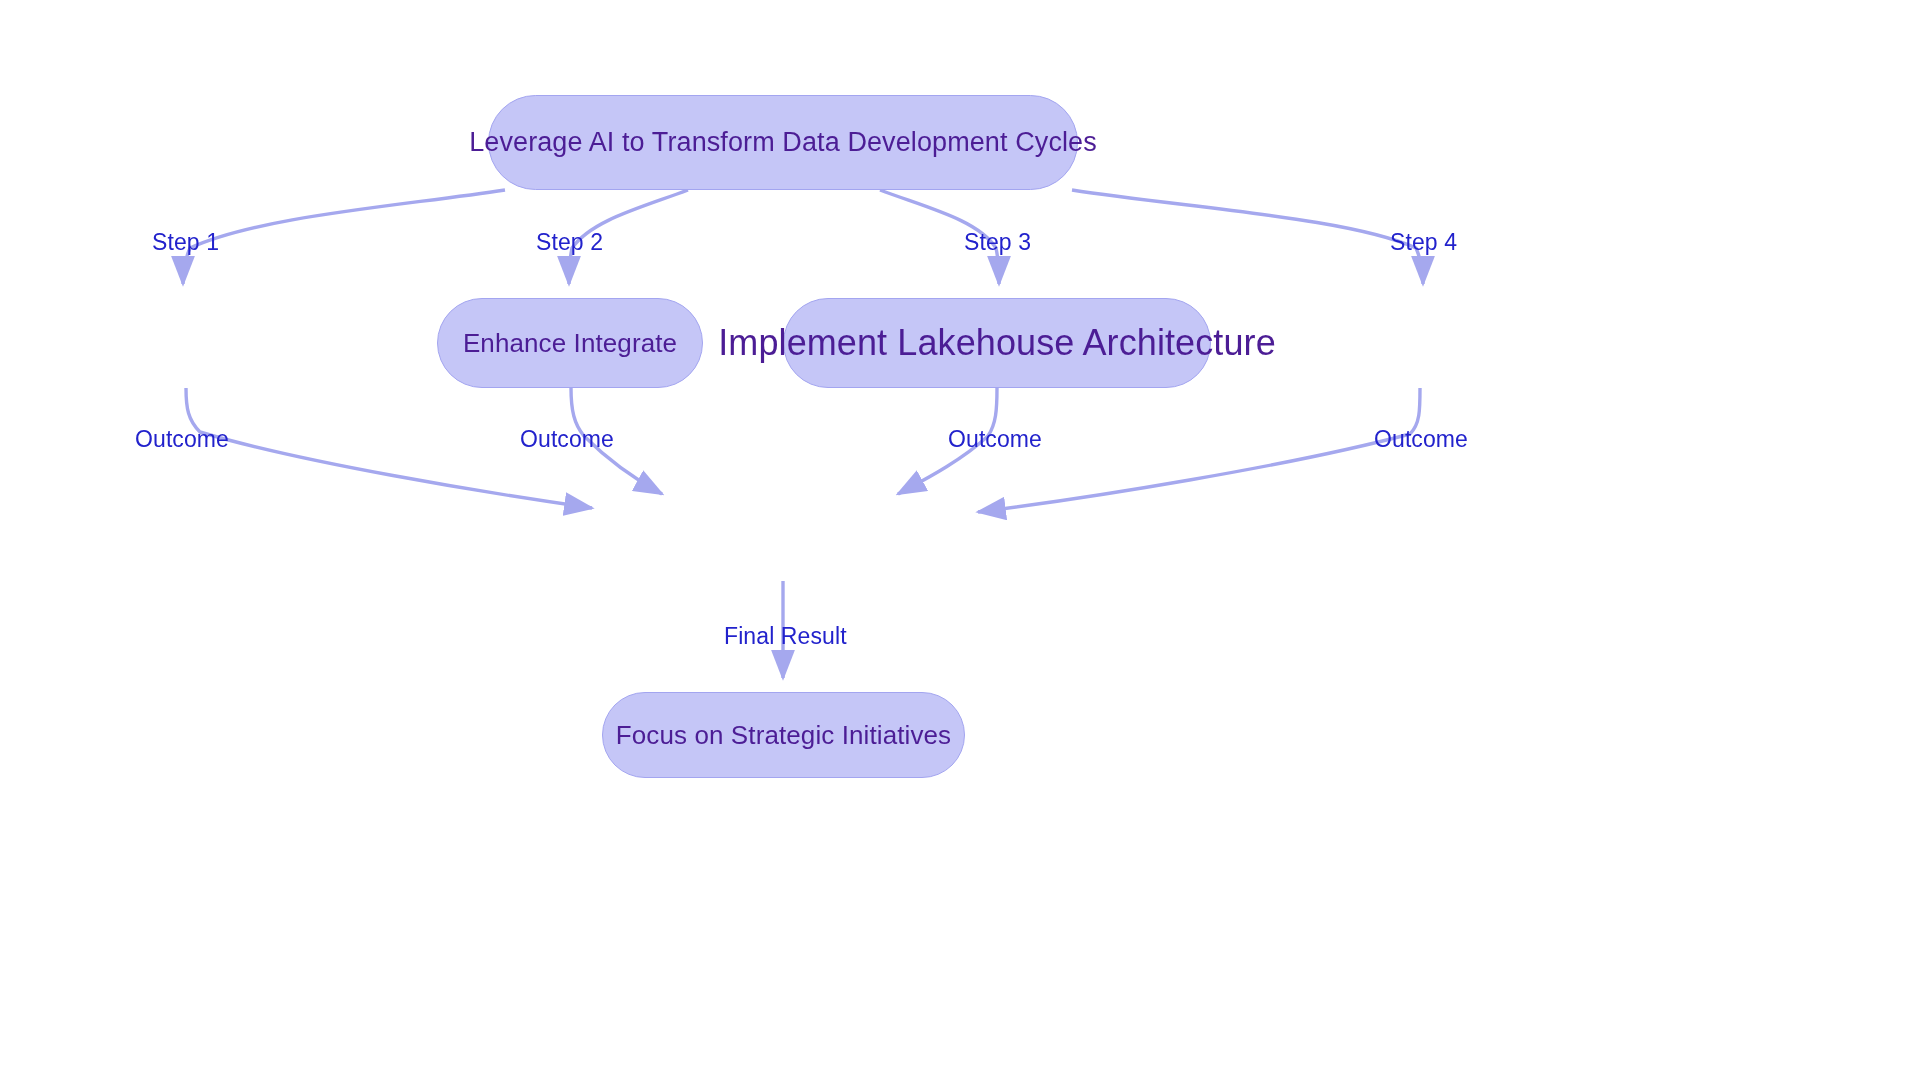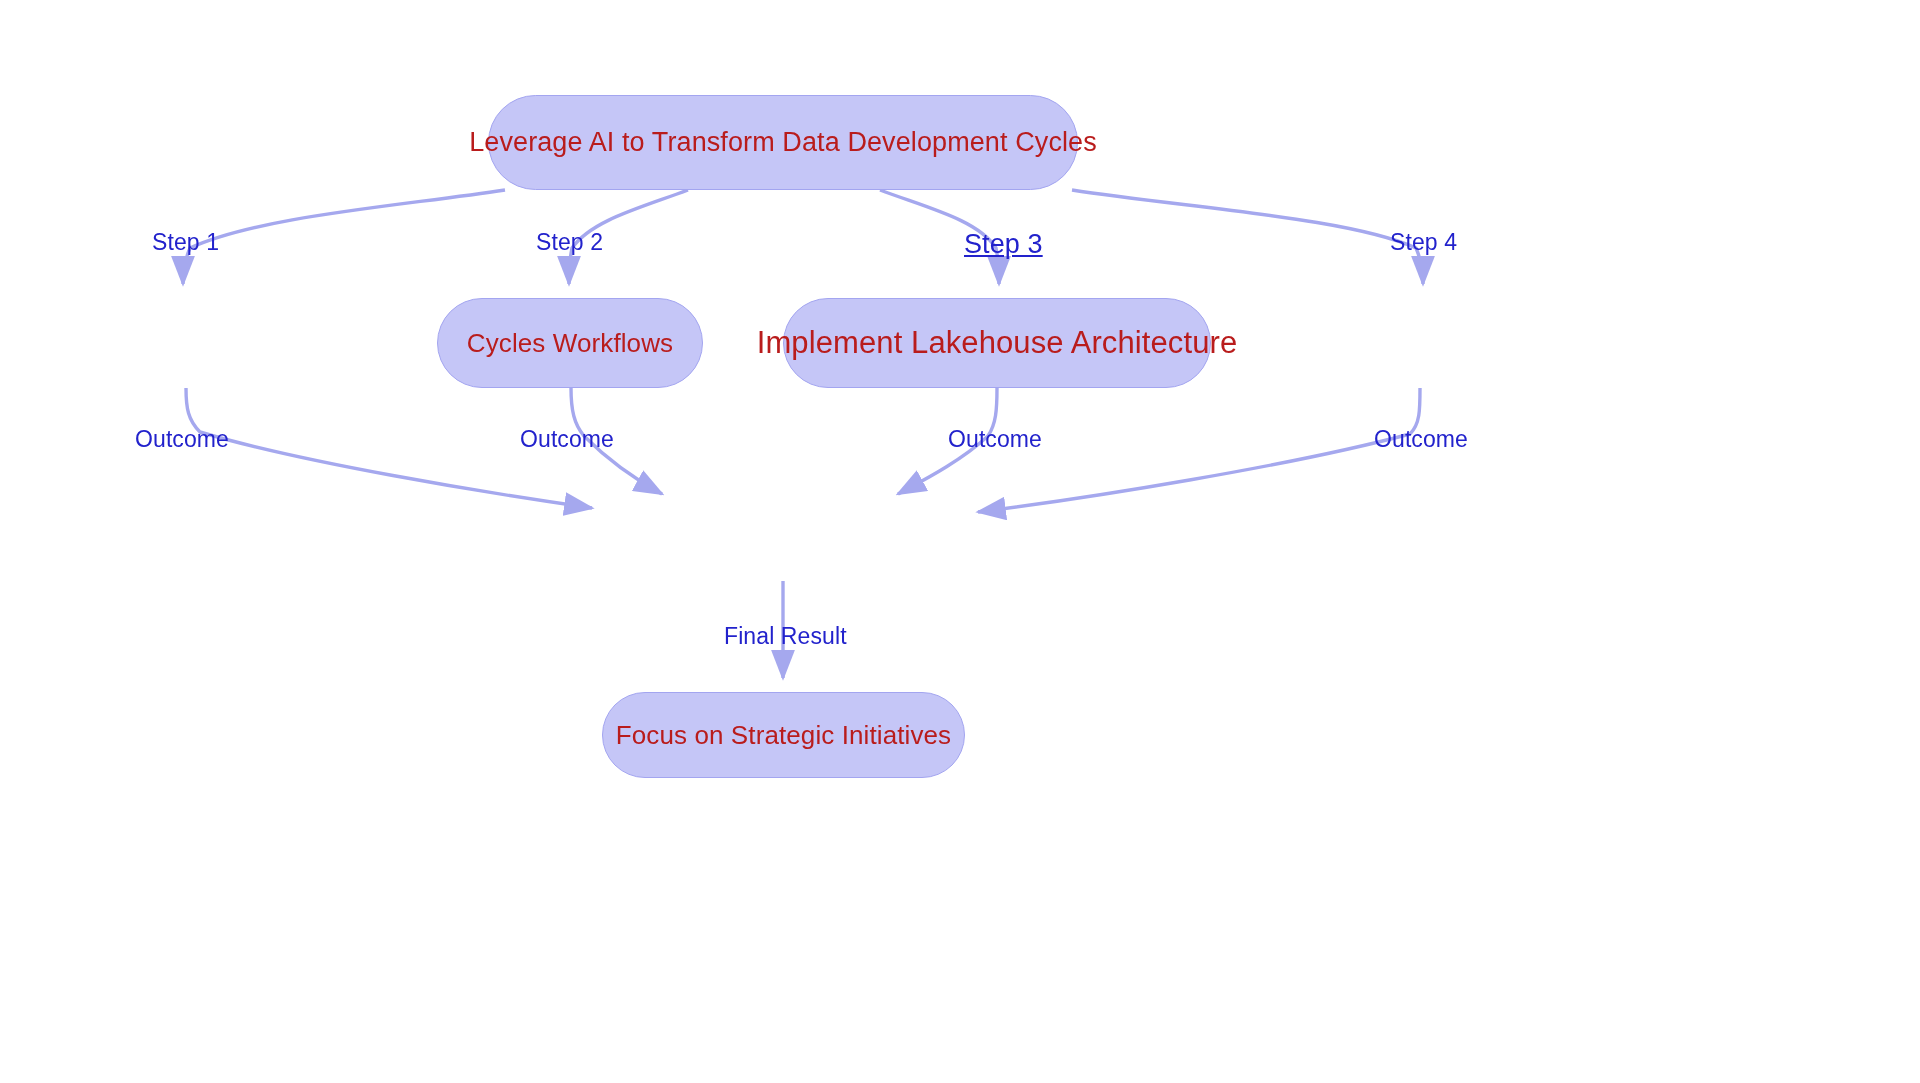--- a/index.html
+++ b/index.html
@@ -36,21 +36,21 @@
     border: 1.6px solid #a3a5f0;
     color: #3333cc;
     font-family: "Liberation Sans", sans-serif;
     font-weight: 400;
     letter-spacing: 0.1px;
     white-space: nowrap;
     text-align: center;
   }
   .node-label {
     display: block;
-    color: #b91c1c;
+    color: #4c1d95;
   }
   .edge-label {
     position: absolute;
     color: #2222cc;
     font-family: "Liberation Sans", sans-serif;
     font-weight: 400;
     white-space: nowrap;
     background: transparent;
     letter-spacing: 0.1px;
   }
@@ -85,36 +85,36 @@
 
     <path d="M 783 581 L 783 678" fill="none" stroke="#a5a8ee" stroke-width="3.4" marker-end="url(#arrowhead)"></path>
   </svg>
 
   <div class="node" style="left:488px; top:95px; width:590px; height:95px; border-radius:47.5px; font-size:27px;">
     <span class="node-label">Leverage AI to Transform Data Development Cycles</span>
   </div>
 
 
   <div class="node" style="left:437px; top:298px; width:266px; height:90px; border-radius:45px; font-size:26px;">
-    <span class="node-label">Cycles Workflows</span>
+    <span class="node-label">Enhance Integrate</span>
   </div>
 
-  <div class="node" style="left:783px; top:298px; width:428px; height:90px; border-radius:45px; font-size:31px;">
+  <div class="node" style="left:783px; top:298px; width:428px; height:90px; border-radius:45px; font-size:36px;">
     <span class="node-label">Implement Lakehouse Architecture</span>
   </div>
 
 
 
   <div class="node" style="left:602px; top:692px; width:363px; height:86px; border-radius:43px; font-size:26px;">
     <span class="node-label">Focus on Strategic Initiatives</span>
   </div>
 
   <span class="edge-label" style="left:152px; top:229px; font-size:23px;">Step 1</span>
   <span class="edge-label" style="left:536px; top:229px; font-size:23px;">Step 2</span>
-  <span class="edge-label" style="left:964px; top:229px; font-size:27px;text-decoration:underline;">Step 3</span>
+  <span class="edge-label" style="left:964px; top:229px; font-size:23px;">Step 3</span>
   <span class="edge-label" style="left:1390px; top:229px; font-size:23px;">Step 4</span>
 
   <span class="edge-label" style="left:135px; top:426px; font-size:23px;">Outcome</span>
   <span class="edge-label" style="left:520px; top:426px; font-size:23px;">Outcome</span>
   <span class="edge-label" style="left:948px; top:426px; font-size:23px;">Outcome</span>
   <span class="edge-label" style="left:1374px; top:426px; font-size:23px;">Outcome</span>
 
   <span class="edge-label" style="left:724px; top:623px; font-size:23px;">Final Result</span>
 
 </div>

